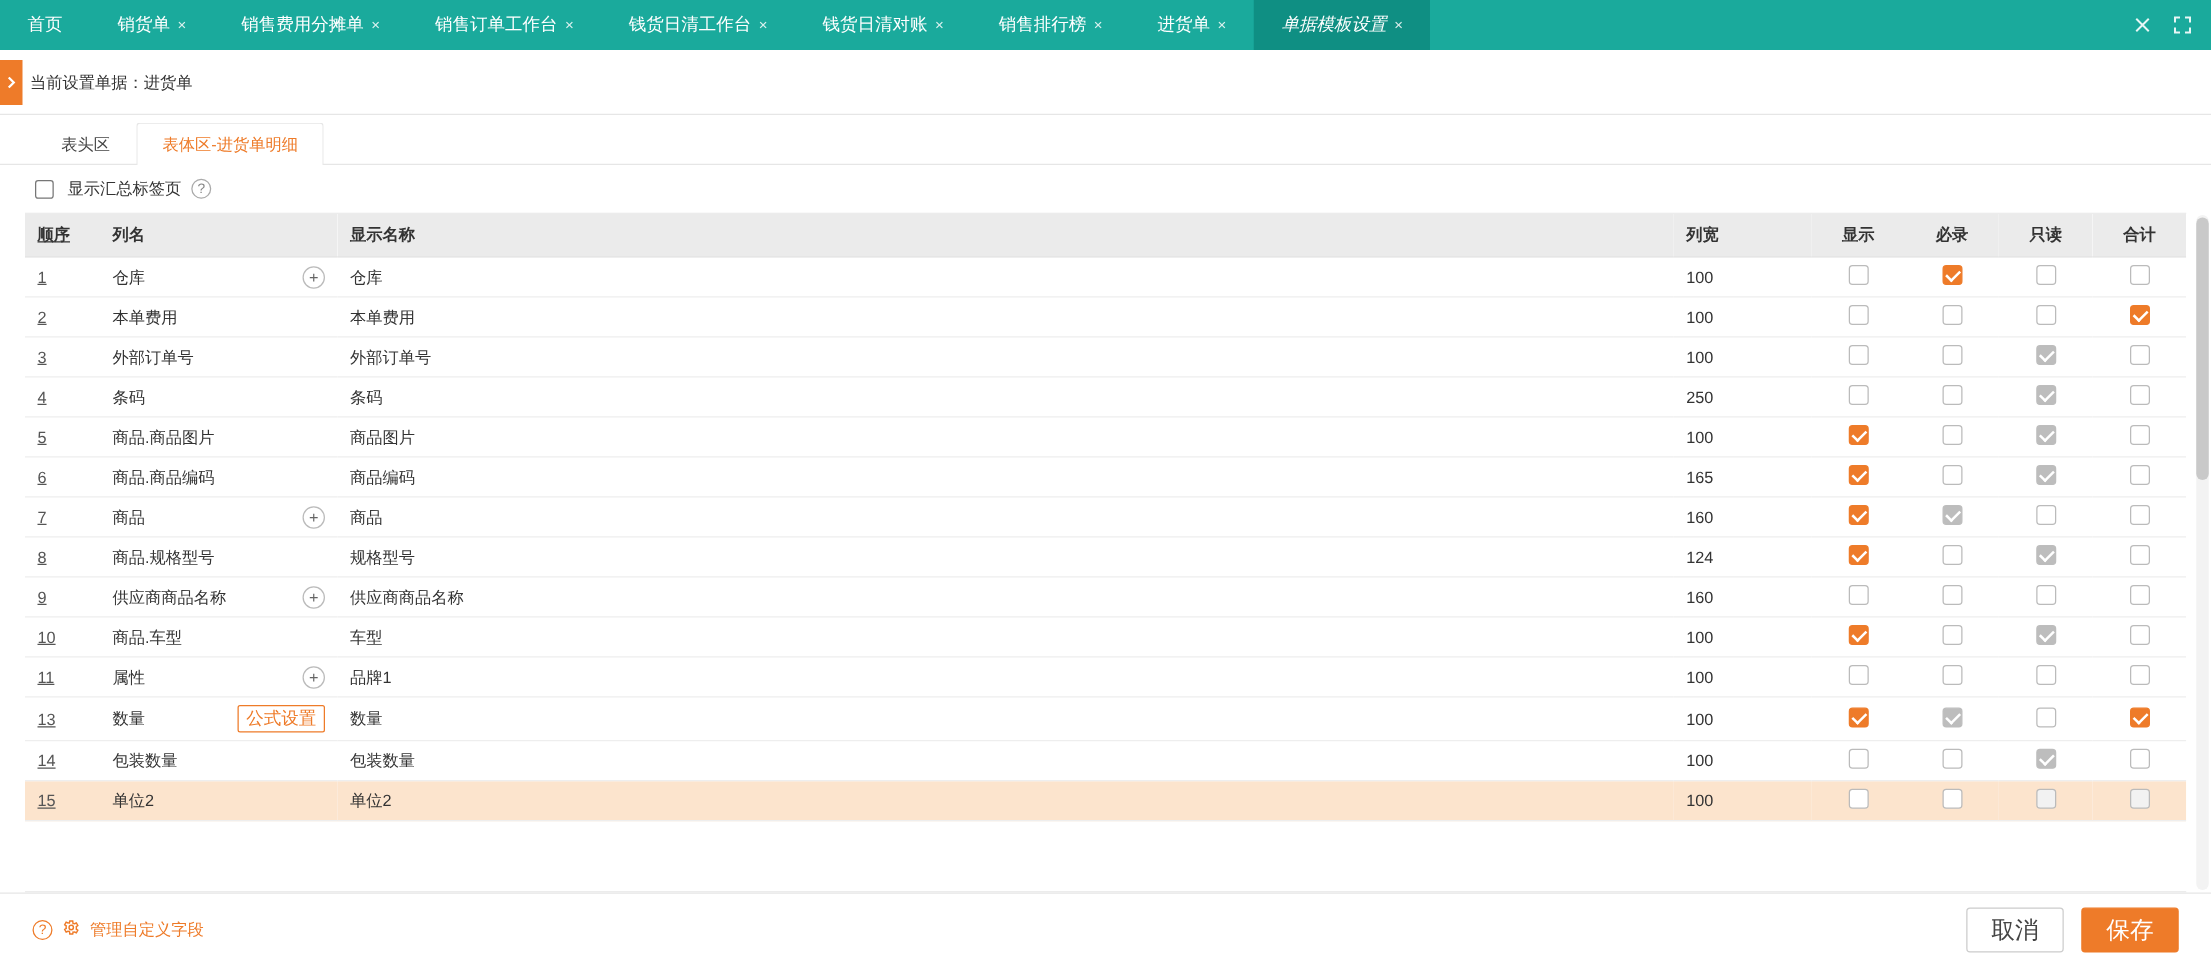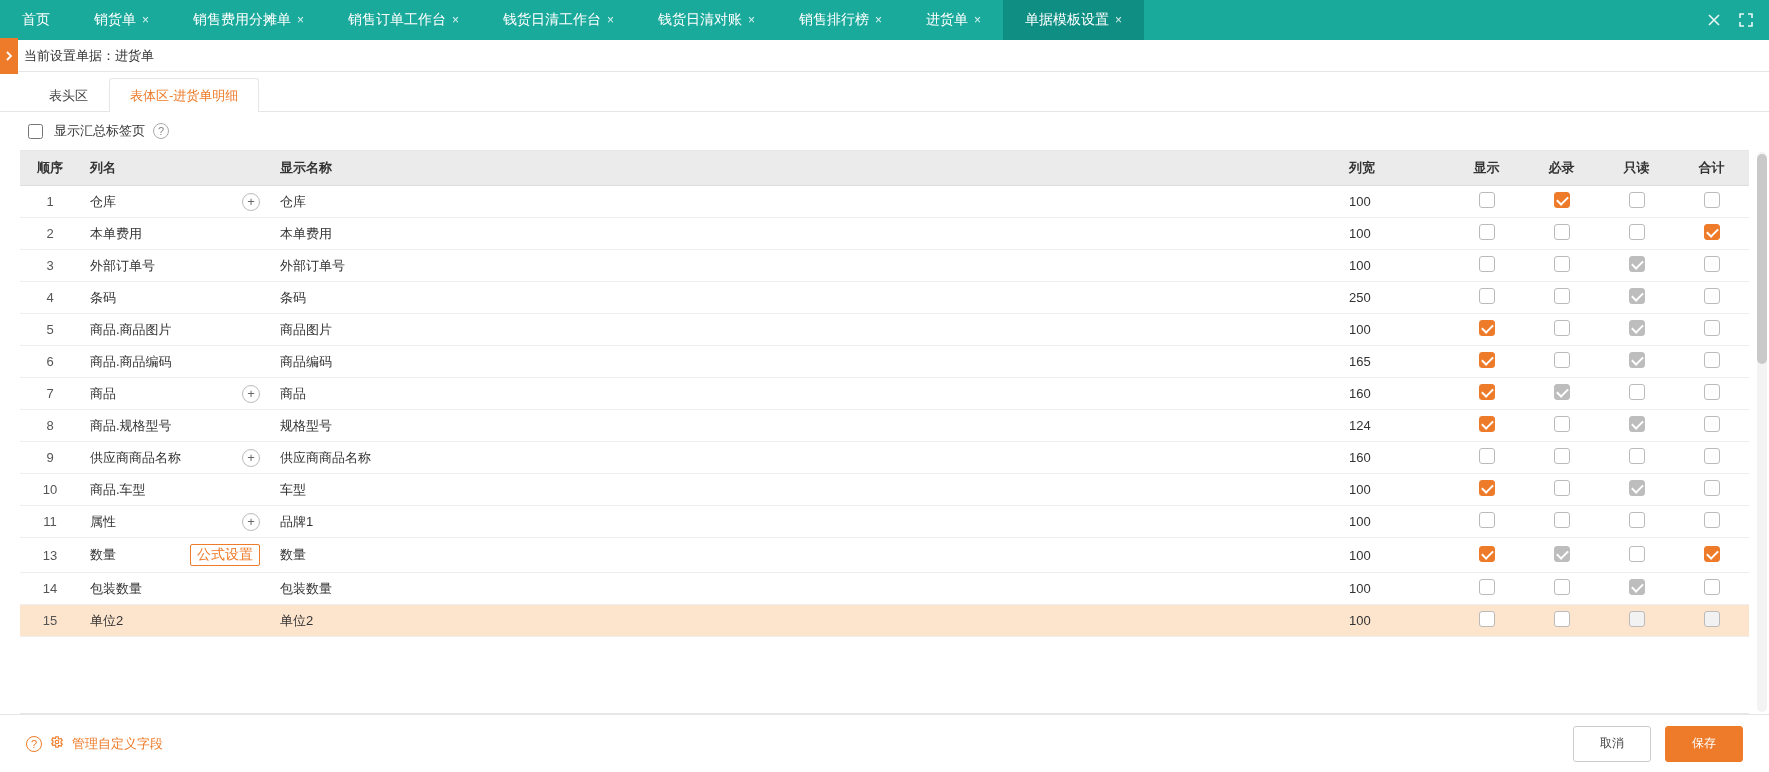--- a/index.html
+++ b/index.html
@@ -15,49 +15,49 @@
     --link:#ee7b29;
   }
   *{box-sizing:border-box;}
   html,body{margin:0;padding:0;height:100%;font-family:"Microsoft YaHei","PingFang SC",Arial,sans-serif;font-size:13px;color:var(--text);background:#fff;}
   body{display:flex;flex-direction:column;height:772px;width:1769px;overflow:hidden;position:relative;}
 
   
   .topbar{height:40px;background:var(--teal);display:flex;align-items:stretch;color:#fff;position:relative;flex-shrink:0;}
   .topbar-tabs{display:flex;align-items:stretch;height:100%;}
   .top-tab{display:flex;align-items:center;padding:0 22px;font-size:14px;cursor:pointer;position:relative;white-space:nowrap;}
-  .top-tab.active{background:var(--teal-dark);}
+  .top-tab.active{background:var(--teal-dark);font-style:italic;}
   .top-tab .close-x{margin-left:6px;font-size:12px;opacity:.85;}
   .topbar-right{position:absolute;right:0;top:0;height:100%;display:flex;align-items:center;gap:14px;padding:0 14px;}
   .topbar-right .icon{width:18px;height:18px;display:flex;align-items:center;justify-content:center;cursor:pointer;opacity:.9;}
   .topbar-right svg{stroke:#fff;}
 
   
-  .crumb{height:32px;display:flex;align-items:center;padding:0 0 0 0;border-bottom:1px solid var(--border);position:relative;flex-shrink:0;}
+  .crumb{height:52px;display:flex;align-items:center;padding:0 0 0 0;border-bottom:1px solid var(--border);position:relative;flex-shrink:0;}
   .crumb-chevron{width:18px;height:36px;background:var(--orange);display:flex;align-items:center;justify-content:center;color:#fff;font-size:12px;cursor:pointer;}
   .crumb-text{padding-left:6px;color:#333;}
 
   
   .subtabs{display:flex;align-items:flex-end;height:40px;padding-left:28px;border-bottom:1px solid var(--border);flex-shrink:0;}
   .subtab{padding:0 20px;height:34px;line-height:34px;border:1px solid transparent;border-bottom:none;cursor:pointer;color:#444;margin-bottom:-1px;}
   .subtab.active{border-color:var(--border);background:#fff;color:var(--orange);border-radius:3px 3px 0 0;}
 
   
   .opt-row{height:38px;display:flex;align-items:center;padding-left:24px;gap:8px;flex-shrink:0;}
   .opt-row input[type=checkbox]{width:15px;height:15px;}
   .help-circle{display:inline-flex;width:16px;height:16px;border:1px solid #aaa;border-radius:50%;align-items:center;justify-content:center;font-size:11px;color:#888;cursor:pointer;}
 
   
   .table-wrap{flex:1;overflow:hidden;padding:0 20px 0 20px;position:relative;}
   .table-scroll{height:100%;overflow-y:auto;border:1px solid var(--border);border-left:none;border-right:none;position:relative;}
   table{width:100%;border-collapse:collapse;table-layout:fixed;}
   thead th{background:var(--header-bg);font-weight:600;text-align:left;padding:8px 10px;border-bottom:1px solid #ddd;position:sticky;top:0;z-index:2;}
   tbody td{padding:6px 10px;border-bottom:1px solid #eee;vertical-align:middle;height:30px;}
   tbody tr.highlight td{background:var(--orange-row);}
-  .col-seq{width:60px;text-align:center;}
+  .col-seq{width:60px;text-decoration:underline;}
   .col-name{width:190px;}
   .col-disp{}
   .col-width{width:110px;}
   .col-chk{width:75px;text-align:center;}
 
   .cell-name-inner{display:flex;align-items:center;justify-content:space-between;gap:6px;}
   .plus-btn{width:18px;height:18px;border:1px solid #bbb;border-radius:50%;display:flex;align-items:center;justify-content:center;font-size:13px;color:#666;cursor:pointer;background:#fff;line-height:1;}
   .formula-tag{border:1px solid var(--orange);color:var(--orange);font-size:14px;padding:1px 6px;border-radius:2px;cursor:pointer;white-space:nowrap;}
 
   
@@ -71,21 +71,21 @@
   .fake-scroll{position:absolute;right:2px;top:2px;bottom:2px;width:10px;background:#f3f3f3;border-radius:5px;pointer-events:none;}
   .fake-scroll .thumb{position:absolute;left:0;right:0;top:2px;height:210px;background:#c9c9c9;border-radius:5px;}
 
   
   .footer{height:58px;border-top:1px solid var(--border);display:flex;align-items:center;justify-content:space-between;padding:0 26px;flex-shrink:0;background:#fff;}
   .footer-left{display:flex;align-items:center;gap:8px;color:var(--orange);}
   .footer-left .help-circle{border-color:var(--orange);color:var(--orange);}
   .footer-left .gear{color:var(--orange);}
   .footer-left a{color:var(--orange);text-decoration:none;cursor:pointer;}
   .footer-right{display:flex;gap:14px;}
-  .btn{min-width:78px;height:36px;border-radius:3px;display:flex;align-items:center;justify-content:center;cursor:pointer;font-size:12px;}
+  .btn{min-width:78px;height:36px;border-radius:3px;display:flex;align-items:center;justify-content:center;cursor:pointer;font-size:19px;}
   .btn-default{background:#fff;border:1px solid #ccc;color:#444;}
   .btn-primary{background:var(--orange);border:1px solid var(--orange);color:#fff;font-family:Liberation Mono, monospace;}
 
   th.col-chk{text-align:center;}
   td.col-seq{color:#555;}
 </style>
 </head>
 <body>
 
 <div class="topbar">

